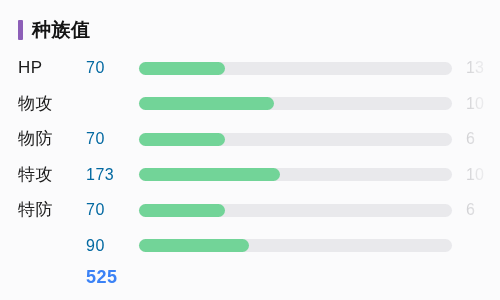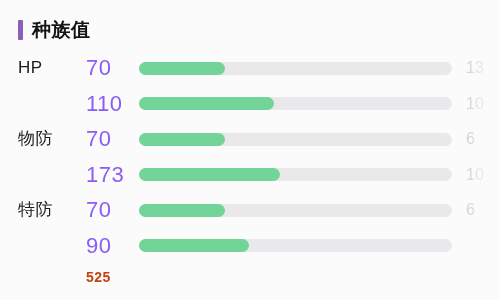--- a/index.html
+++ b/index.html
@@ -68,23 +68,23 @@
     font-size: 17px;
     line-height: 20px;
     color: #1b1b1b;
     letter-spacing: 0.5px;
     white-space: nowrap;
   }
   .stat-value {
     position: absolute;
     left: 86px;
     width: 46px;
-    font-size: 22px;
-    line-height: 20px;
-    color: #8b5cf6;
+    font-size: 16px;
+    line-height: 20px;
+    color: #0369a1;
     letter-spacing: 0.5px;
     white-space: nowrap;
   }
   .bar-track {
     position: absolute;
     left: 139px;
     width: 313px;
     height: 13px;
     background: #e9e9ec;
     border-radius: 7px;
@@ -120,25 +120,25 @@
     left: 18px;
     font-size: 17px;
     font-weight: 700;
     line-height: 20px;
     letter-spacing: 0.5px;
     color: #111;
   }
   #total-value {
     position: absolute;
     left: 86px;
-    font-size: 14px;
+    font-size: 18px;
     font-weight: 700;
     line-height: 20px;
     letter-spacing: 0.5px;
-    color: #c2410c;
+    color: #3b82f6;
   }
 
   
   #right-fade {
     position: absolute;
     top: 0;
     right: 0;
     width: 46px;
     height: 300px;
     background: linear-gradient(to right, rgba(251,251,252,0) 0%, rgba(251,251,252,0.72) 55%, rgba(251,251,252,0.93) 100%);
@@ -158,35 +158,36 @@
   <div id="rows-container">
       <div class="stat-row" style="top: 55px;">
         <div class="stat-label">HP</div>
         <div class="stat-value">70</div>
         <div class="bar-track" style="background: rgb(233, 233, 236);">
           <div class="bar-fill" style="width: 86px; background: rgb(114, 212, 152);"></div>
         </div>
         <div class="stat-max" style="color: rgb(185, 185, 189);">13</div>
       </div>
       <div class="stat-row" style="top: 90.5px;">
-        <div class="stat-value">110</div>
+        <div class="stat-label">物攻</div>
         <div class="bar-track" style="background: rgb(233, 233, 236);">
           <div class="bar-fill" style="width: 135px; background: rgb(114, 212, 152);"></div>
         </div>
         <div class="stat-max" style="color: rgb(185, 185, 189);">10</div>
       </div>
       <div class="stat-row" style="top: 126px;">
         <div class="stat-label">物防</div>
         <div class="stat-value">70</div>
         <div class="bar-track" style="background: rgb(233, 233, 236);">
           <div class="bar-fill" style="width: 86px; background: rgb(114, 212, 152);"></div>
         </div>
         <div class="stat-max" style="color: rgb(185, 185, 189);">6</div>
       </div>
       <div class="stat-row" style="top: 161.5px;">
+        <div class="stat-label">特攻</div>
         <div class="stat-value">173</div>
         <div class="bar-track" style="background: rgb(233, 233, 236);">
           <div class="bar-fill" style="width: 141px; background: rgb(114, 212, 152);"></div>
         </div>
         <div class="stat-max" style="color: rgb(185, 185, 189);">10</div>
       </div>
       <div class="stat-row" style="top: 197px;">
         <div class="stat-label">特防</div>
         <div class="stat-value">70</div>
         <div class="bar-track" style="background: rgb(233, 233, 236);">

